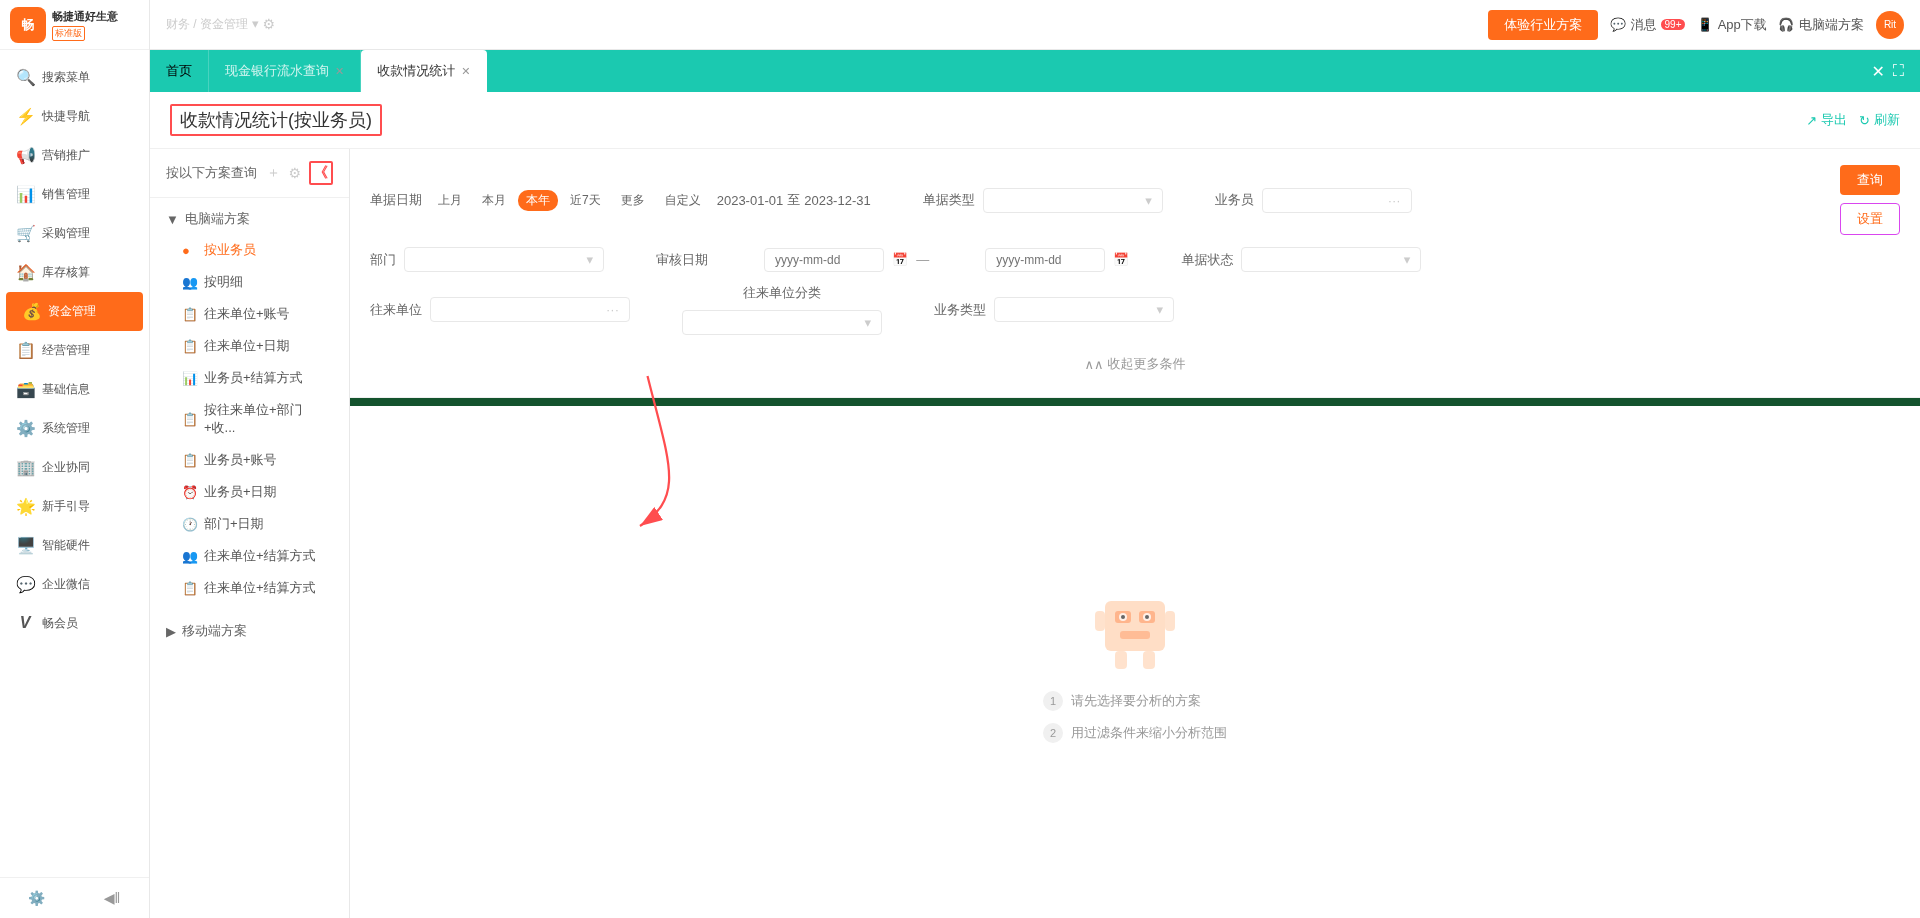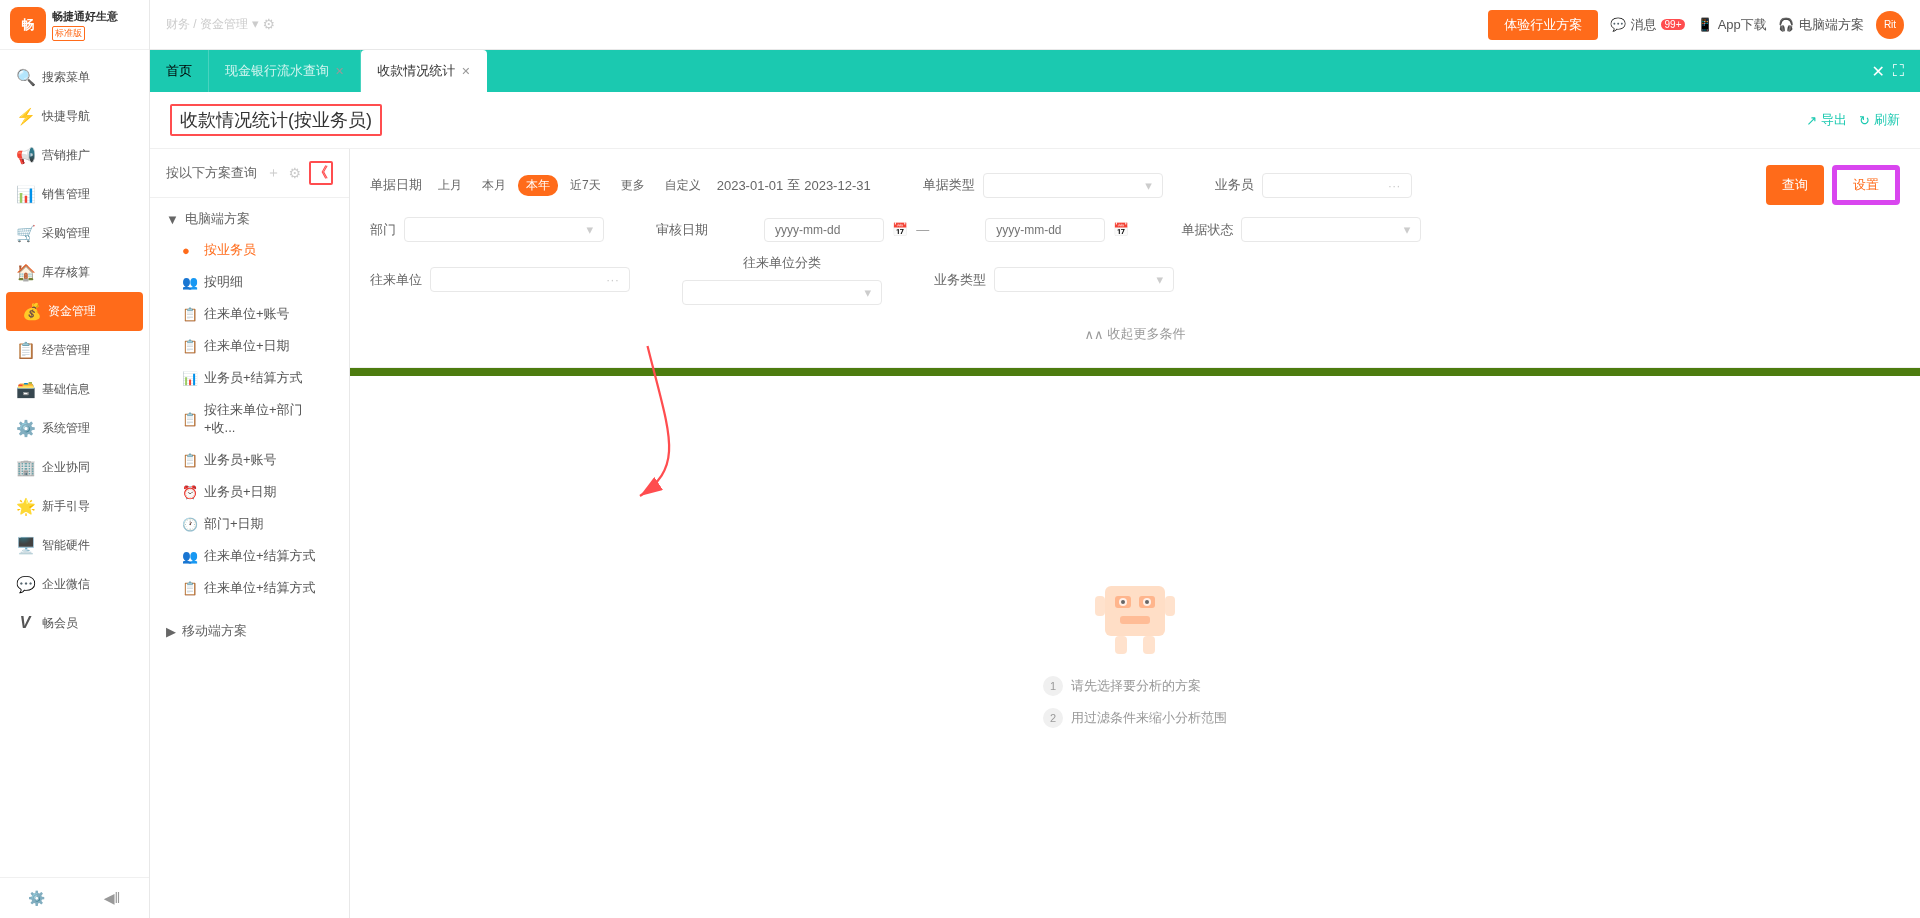--- a/index.html
+++ b/index.html
@@ -32,21 +32,21 @@
     
     .tabbar { background: #1bc9b0; display: flex; align-items: center; padding: 0; height: 42px; }
     .tab { display: flex; align-items: center; padding: 0 16px; height: 100%; cursor: pointer; color: rgba(255,255,255,0.8); font-size: 13px; gap: 6px; border-right: 1px solid rgba(255,255,255,0.2); }
     .tab.home { color: #000000; align-items: center; }
     .tab.active { background: white; color: #333; border-radius: 4px 4px 0 0; }
     .tab-close { font-size: 11px; color: #999; cursor: pointer; }
     .tabbar-right { margin-left: auto; display: flex; align-items: center; padding-right: 16px; gap: 8px; }
     .tabbar-right-btn { color: white; cursor: pointer; font-size: 16px; background: none; border: none; }
 
     
-    .content { flex: 1; display: flex; flex-direction: column; overflow: hidden; background: #4d7c0f; }
+    .content { flex: 1; display: flex; flex-direction: column; overflow: hidden; background: #14532d; }
 
     
     .page-header { background: white; padding: 12px 20px; display: flex; align-items: center; justify-content: space-between; border-bottom: 1px solid #f0f0f0; }
     .page-title { font-size: 18px; font-weight: 500; color: #333; border: 2px solid #ff4d4f; padding: 2px 8px; border-radius: 2px; display: inline-block; }
     .page-header-actions { display: flex; gap: 12px; }
     .action-btn { display: flex; align-items: center; gap: 4px; color: #1bc9b0; cursor: pointer; font-size: 13px; background: none; border: none; }
 
     
     .body-content { flex: 1; display: flex; overflow: hidden; }
 
@@ -74,21 +74,21 @@
     .filter-label { color: #666; font-size: 13px; white-space: nowrap; }
     .date-tabs { display: flex; gap: 4px; }
     .date-tab { padding: 2px 8px; cursor: pointer; font-size: 12px; color: #666; border-radius: 2px; }
     .date-tab.active { background: #ff6b1a; color: white; border-radius: 10px; }
     .date-range { display: flex; align-items: center; gap: 4px; color: #666; font-size: 12px; }
     .filter-select { display: flex; align-items: center; gap: 4px; border: 1px solid #e8e8e8; border-radius: 4px; padding: 4px 10px; min-width: 120px; background: white; color: #666; cursor: pointer; }
     .filter-select .dropdown-icon { margin-left: auto; color: #ccc; }
     .filter-input { border: 1px solid #e8e8e8; border-radius: 4px; padding: 4px 10px; color: #ccc; font-size: 12px; margin-left: 48px; }
     .dash { color: #999; }
     .query-btn { background: #ff6b1a; color: white; border: none; padding: 6px 16px; border-radius: 4px; cursor: pointer; font-size: 13px; }
-    .setting-btn { background: white; color: #ff6b1a; border: 5px solid #d946ef; padding: 6px 16px; border-radius: 4px; cursor: pointer; font-size: 13px; }
+    .setting-btn { background: white; color: #ff6b1a; border: 1px solid #d946ef; padding: 6px 16px; border-radius: 4px; cursor: pointer; font-size: 13px; }
     .collapse-btn { display: flex; align-items: center; justify-content: center; gap: 4px; color: #999; cursor: pointer; font-size: 12px; padding: 8px; }
 
     
     .empty-area { flex: 1; display: flex; flex-direction: column; align-items: center; justify-content: center; background: white; margin-top: 8px; position: relative; }
     .empty-steps { display: flex; flex-direction: column; gap: 12px; }
     .empty-step { display: flex; align-items: center; gap: 8px; color: #999; font-size: 13px; }
     .step-num { width: 20px; height: 20px; border-radius: 50%; background: #f0f0f0; color: #999; display: flex; align-items: center; justify-content: center; font-size: 11px; }
 
     
     .annotation { position: absolute; top: 0; left: 0; width: 100%; height: 100%; pointer-events: none; }
@@ -340,21 +340,21 @@
                 <span class="dropdown-icon">▾</span>
               </div>
             </div>
             <div class="filter-item" style="margin-left:40px;">
               <span class="filter-label">业务员</span>
               <div class="filter-select" style="min-width:150px;">
                 <span style="color:#ccc;"></span>
                 <span class="dropdown-icon">···</span>
               </div>
             </div>
-            <div style="margin-left:auto;display:flex;gap:8px;">
+            <div style="margin-left:auto;display:flex;gap:8px;flex-direction:column;">
               <button class="query-btn">查询</button>
               <button class="setting-btn">设置</button>
             </div>
           </div>
 
           <div class="filter-row">
             <div class="filter-item">
               <span class="filter-label">部门</span>
               <div class="filter-select" style="min-width:200px;">
                 <span style="color:#ccc;"></span>

